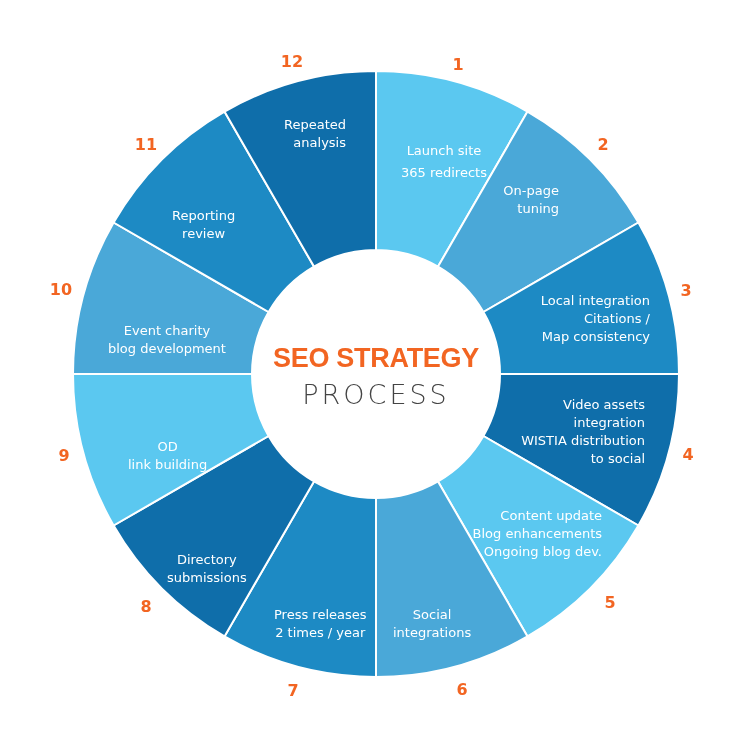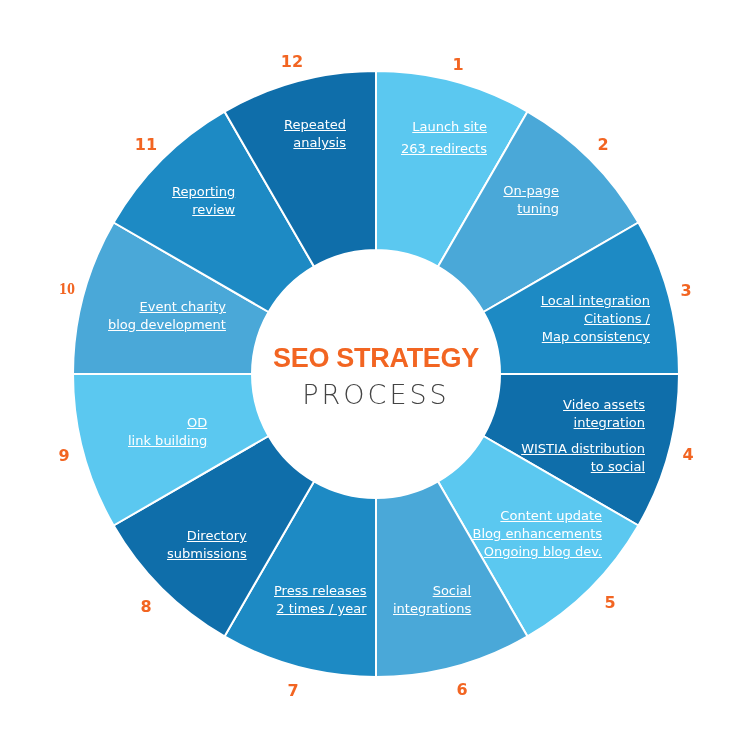--- a/index.html
+++ b/index.html
@@ -1,22 +1,22 @@
 <!DOCTYPE html>
 <html><head>
 <meta charset="utf-8">
 <style>
   html, body { margin:0; padding:0; background:#ffffff; }
   body { width:750px; height:745px; position:relative; overflow:hidden;
          font-family:"Liberation Sans", sans-serif; }
   #diagram { position:absolute; left:0; top:0; width:750px; height:745px; }
   .seg-label { position:absolute; color:#ffffff; font-size:13px; line-height:18px;
                font-family:"DejaVu Sans", sans-serif; white-space:nowrap; }
-  .seg-label div { display:block;text-decoration:underline; }
-  .left { text-align:right; }
+  .seg-label div { display:block; }
+  .left { text-align:center;margin-top:24px; }
   .right { text-align:right; }
   .num { position:absolute; color:#f26522; font-size:16px; font-weight:bold;
          font-family:"DejaVu Sans", sans-serif; transform:translate(-50%,-50%); }
   .title-main { position:absolute; left:0; width:752px; top:343px; text-align:center;
                 color:#f26522; font-weight:bold; font-size:27px;
                 font-family:"Liberation Sans", sans-serif; letter-spacing:-0.3px; }
   .title-sub { position:absolute; left:0; width:752px; top:379px; text-align:center;
                color:#444444; font-size:27px; letter-spacing:3px;
                font-family:"DejaVu Sans", sans-serif; font-weight:200; }
 </style>
@@ -39,34 +39,34 @@
     <path fill="#0f6eaa" d="M224.5,111.6 A303,303 0 0 1 376,71 L376,250 A124,124 0 0 0 314,266.6 Z"></path>
   </g>
   <circle cx="376" cy="374" r="123" fill="#ffffff"></circle>
 </svg>
 
 <div class="title-main">SEO STRATEGY</div>
 <div class="title-sub">PROCESS</div>
 
 <div class="seg-label left" style="left:401px; top:116px; line-height:22px;">
   <div>Launch site</div>
-  <div>263 redirects</div>
+  <div>365 redirects</div>
 </div>
 <div class="seg-label right" style="right:191px; top:182px;">
   <div>On-page</div>
   <div>tuning</div>
 </div>
 <div class="seg-label right" style="right:100px; top:292px;">
   <div>Local integration</div>
   <div>Citations /</div>
   <div>Map consistency</div>
 </div>
 <div class="seg-label right" style="right:105px; top:396px;">
   <div>Video assets</div>
-  <div style="margin-bottom:8px;">integration</div>
+  <div style="margin-bottom:0;">integration</div>
   <div>WISTIA distribution</div>
   <div>to social</div>
 </div>
 <div class="seg-label right" style="right:148px; top:507px;">
   <div>Content update</div>
   <div>Blog enhancements</div>
   <div>Ongoing blog dev.</div>
 </div>
 <div class="seg-label left" style="left:393px; top:582px;">
   <div>Social</div>
@@ -99,15 +99,15 @@
 
 <div class="num" style="left:458px; top:64px;">1</div>
 <div class="num" style="left:603px; top:144px;">2</div>
 <div class="num" style="left:686px; top:290px;">3</div>
 <div class="num" style="left:688px; top:454px;">4</div>
 <div class="num" style="left:610px; top:602px;">5</div>
 <div class="num" style="left:462px; top:689px;">6</div>
 <div class="num" style="left:293px; top:690px;">7</div>
 <div class="num" style="left:146px; top:606px;">8</div>
 <div class="num" style="left:64px;  top:455px;">9</div>
-<div class="num" style="left:67px;  top:289px;font-family:Liberation Serif, serif;">10</div>
+<div class="num" style="left:61px;  top:289px;">10</div>
 <div class="num" style="left:146px; top:144px;text-align:right;">11</div>
 <div class="num" style="left:292px; top:61px;text-align:center;">12</div>
 
 </body></html>

